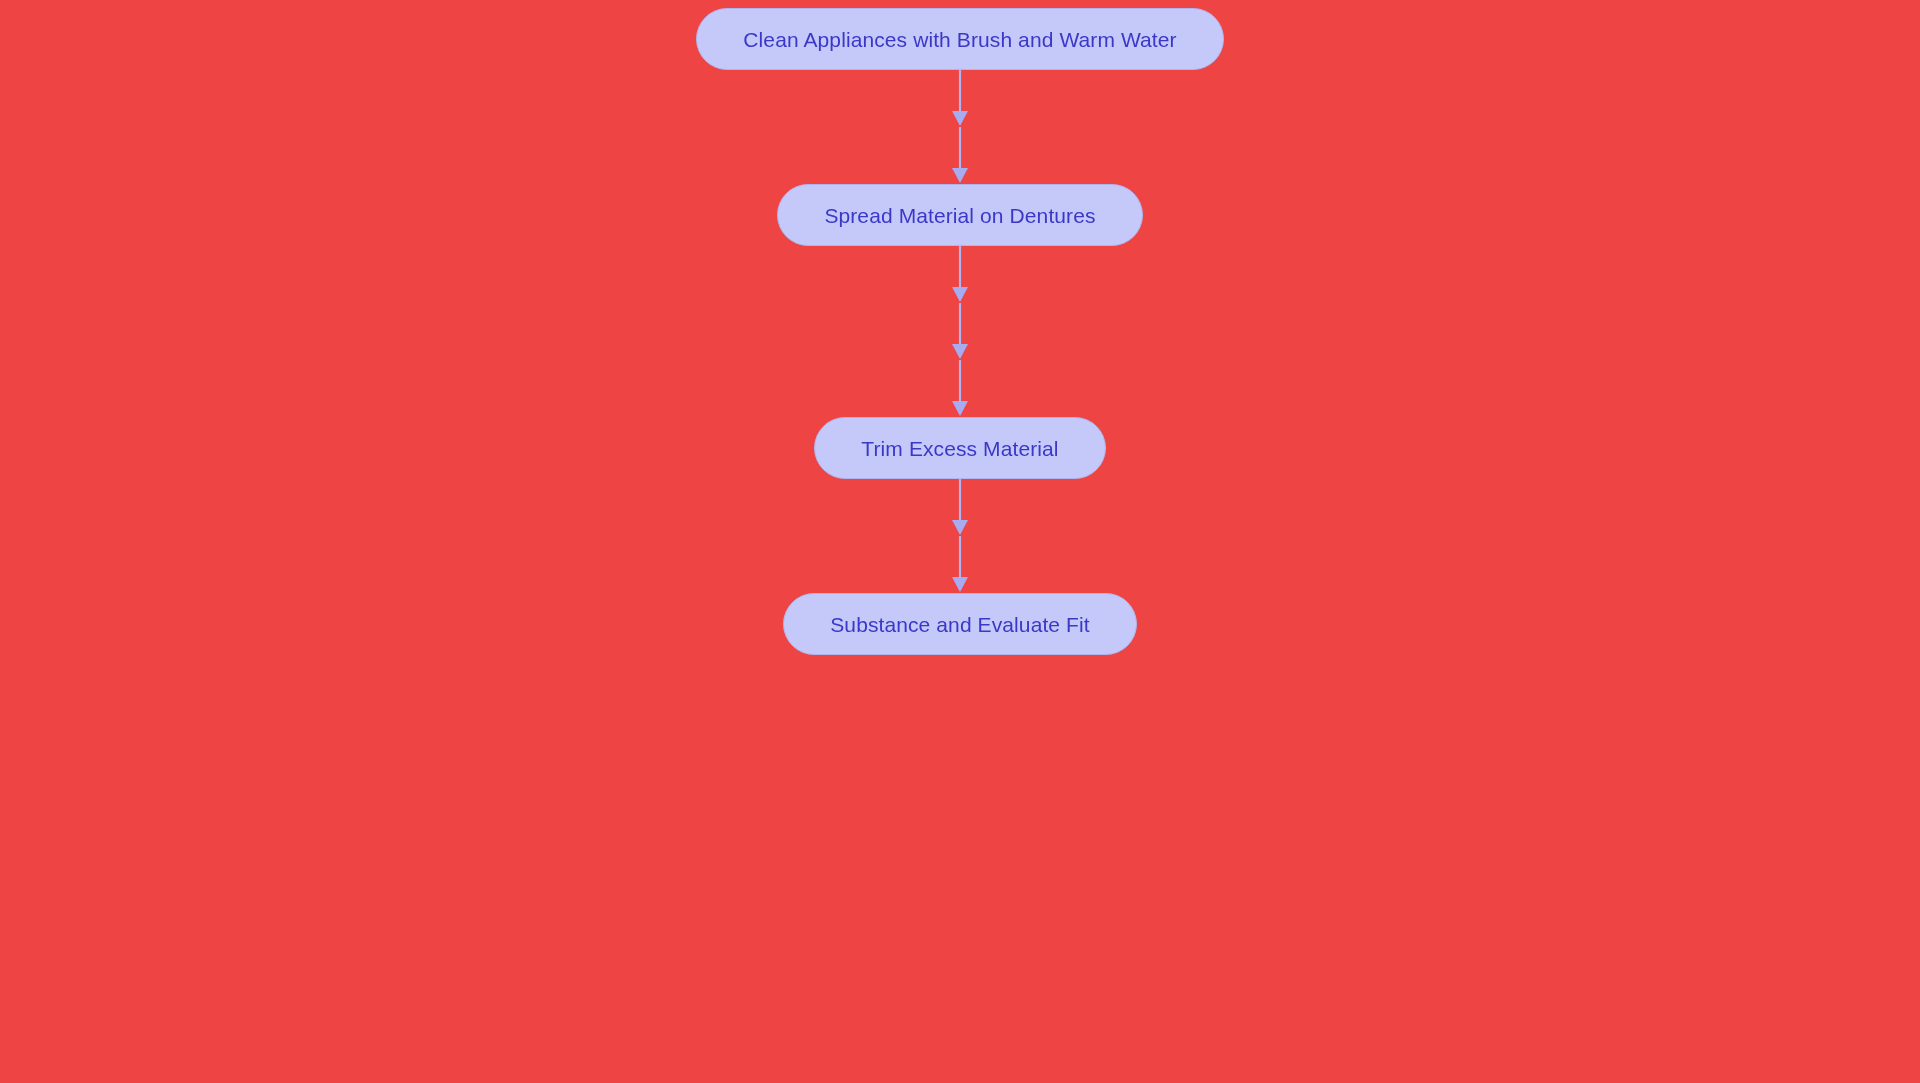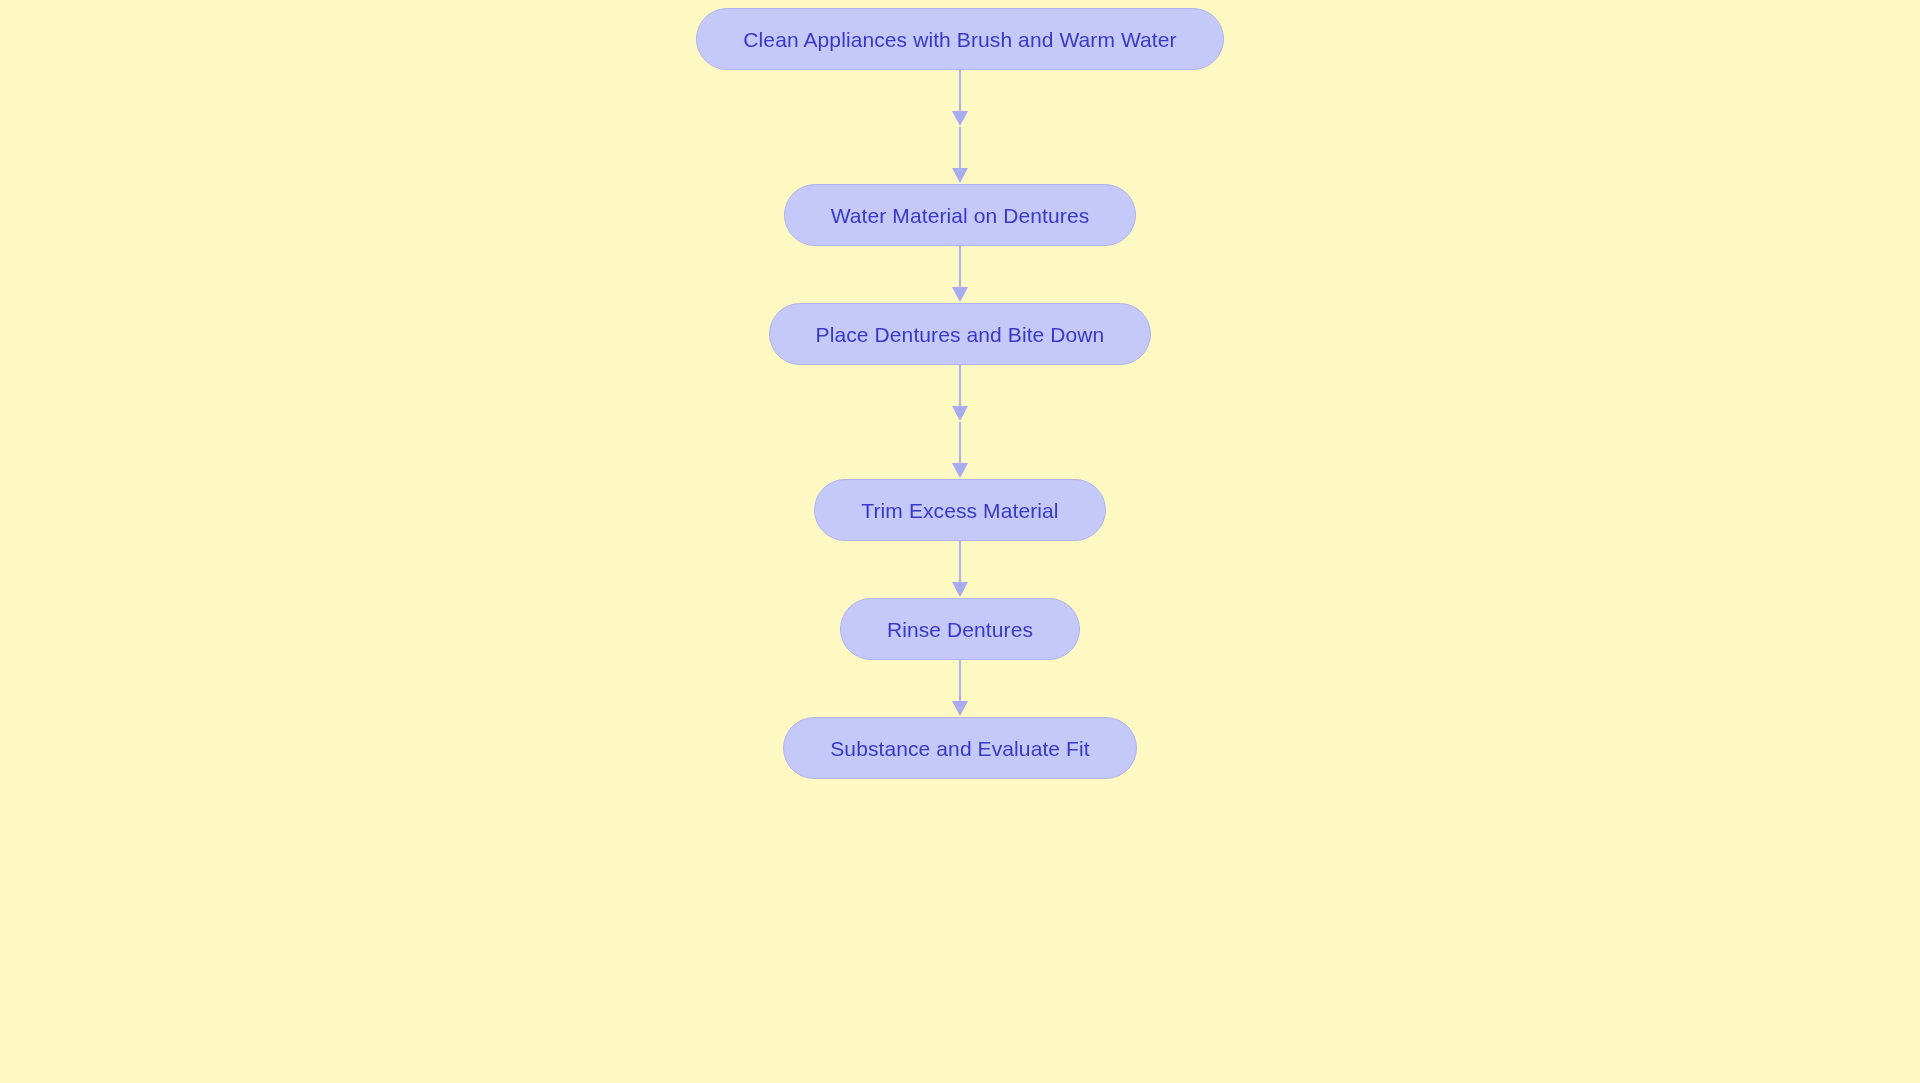--- a/index.html
+++ b/index.html
@@ -11,21 +11,21 @@
     width: 1920px;
     height: 1083px;
     font-family: "Liberation Sans", sans-serif;
     overflow: hidden;
   }
 
   #flowchart {
     position: relative;
     width: 1920px;
     height: 1083px;
-    background: #fef9c3;
+    background: #ef4444;
     display: flex;
     flex-direction: column;
     align-items: center;
   }
 
   .chart-stack {
     display: flex;
     flex-direction: column;
     align-items: center;
     padding-top: 8px;
@@ -79,31 +79,28 @@
       <polygon points="6,41 22,41 14,56"></polygon>
     </svg>
 
 
     <svg class="connector" viewBox="0 0 28 57">
       <line x1="14" y1="0" x2="14" y2="41"></line>
       <polygon points="6,41 22,41 14,56"></polygon>
     </svg>
 
     <div class="node">
-      <span>Water Material on Dentures</span>
+      <span>Spread Material on Dentures</span>
     </div>
 
     <svg class="connector" viewBox="0 0 28 57">
       <line x1="14" y1="0" x2="14" y2="41"></line>
       <polygon points="6,41 22,41 14,56"></polygon>
     </svg>
 
-    <div class="node">
-      <span>Place Dentures and Bite Down</span>
-    </div>
 
     <svg class="connector" viewBox="0 0 28 57">
       <line x1="14" y1="0" x2="14" y2="41"></line>
       <polygon points="6,41 22,41 14,56"></polygon>
     </svg>
 
 
     <svg class="connector" viewBox="0 0 28 57">
       <line x1="14" y1="0" x2="14" y2="41"></line>
       <polygon points="6,41 22,41 14,56"></polygon>
@@ -111,23 +108,20 @@
 
     <div class="node">
       <span>Trim Excess Material</span>
     </div>
 
     <svg class="connector" viewBox="0 0 28 57">
       <line x1="14" y1="0" x2="14" y2="41"></line>
       <polygon points="6,41 22,41 14,56"></polygon>
     </svg>
 
-    <div class="node">
-      <span>Rinse Dentures</span>
-    </div>
 
     <svg class="connector" viewBox="0 0 28 57">
       <line x1="14" y1="0" x2="14" y2="41"></line>
       <polygon points="6,41 22,41 14,56"></polygon>
     </svg>
 
     <div class="node">
       <span>Substance and Evaluate Fit</span>
     </div>
 

